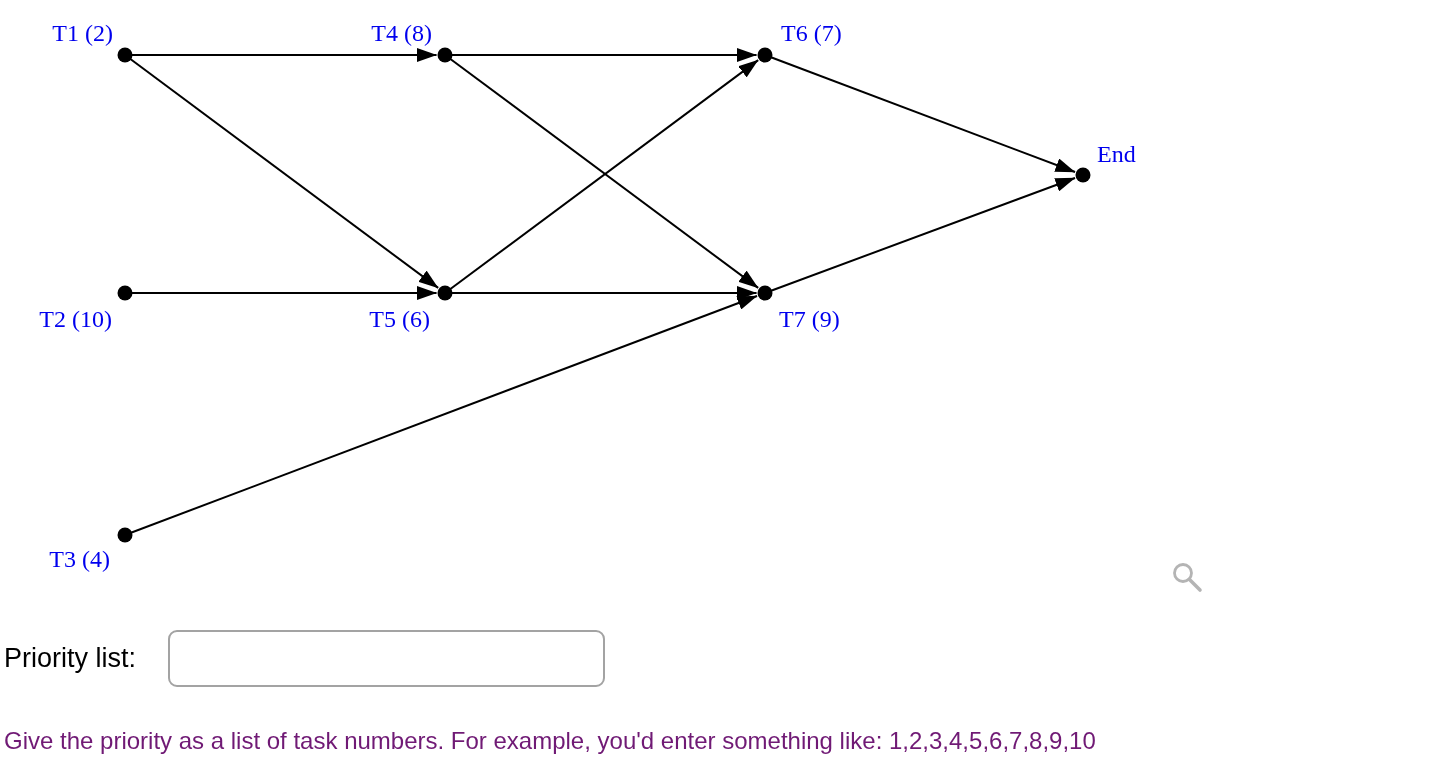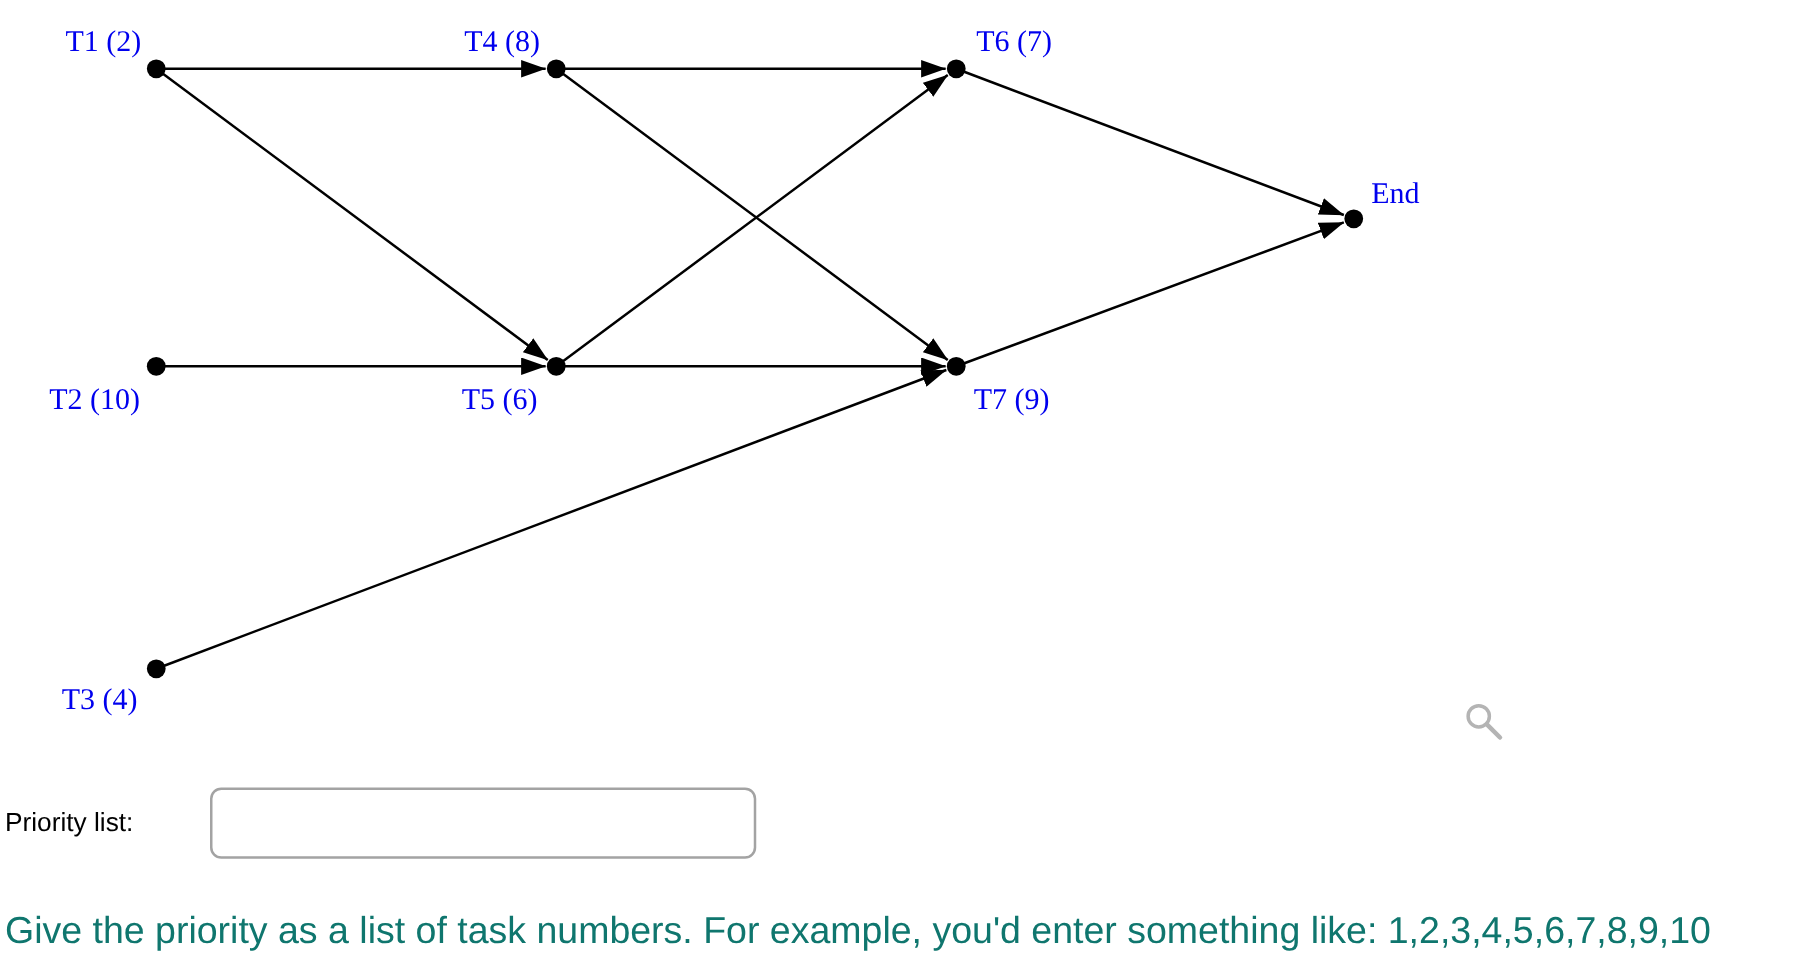--- a/index.html
+++ b/index.html
@@ -5,29 +5,29 @@
   html,body{margin:0;padding:0;}
   body{
     width:1435px;height:775px;background:#ffffff;position:relative;overflow:hidden;
     font-family:"Liberation Sans",sans-serif;color:#000;
   }
   .graph-svg{position:absolute;left:0;top:0;}
   .node-label{font-family:"Liberation Serif",serif;font-size:24px;}
   .magnifier-svg{position:absolute;left:1166px;top:556px;width:40px;height:40px;cursor:pointer;}
   .prio-label{
     position:absolute;left:4px;top:630px;height:57px;display:flex;align-items:center;
-    font-size:21px;color:#000;
+    font-size:27px;color:#000;
   }
   .prio-input{
     position:absolute;left:168px;top:630px;width:437px;height:57px;box-sizing:border-box;
     border:2px solid #a3a3a3;border-radius:9px;background:#fff;
     font-family:"Liberation Sans",sans-serif;font-size:24px;padding:0 12px;outline:none;
   }
   .instructions{
-    position:absolute;left:4px;top:727px;font-size:30px;line-height:1.2;color:#0f766e;white-space:nowrap;
+    position:absolute;left:4px;top:727px;font-size:24px;line-height:1.2;color:#701a75;white-space:nowrap;
   }
 </style>
 </head>
 <body>
 
 <svg id="graph-svg" class="graph-svg" width="1435" height="620" viewBox="0 0 1435 620">
   <defs>
     <marker id="arrowhead" viewBox="0 0 10 7" refX="9.8" refY="3.5" markerWidth="10" markerHeight="7" orient="auto">
       <path id="arrow-head" d="M0,0 L10,3.5 L0,7 Z" fill="#000000"></path>
     </marker>

